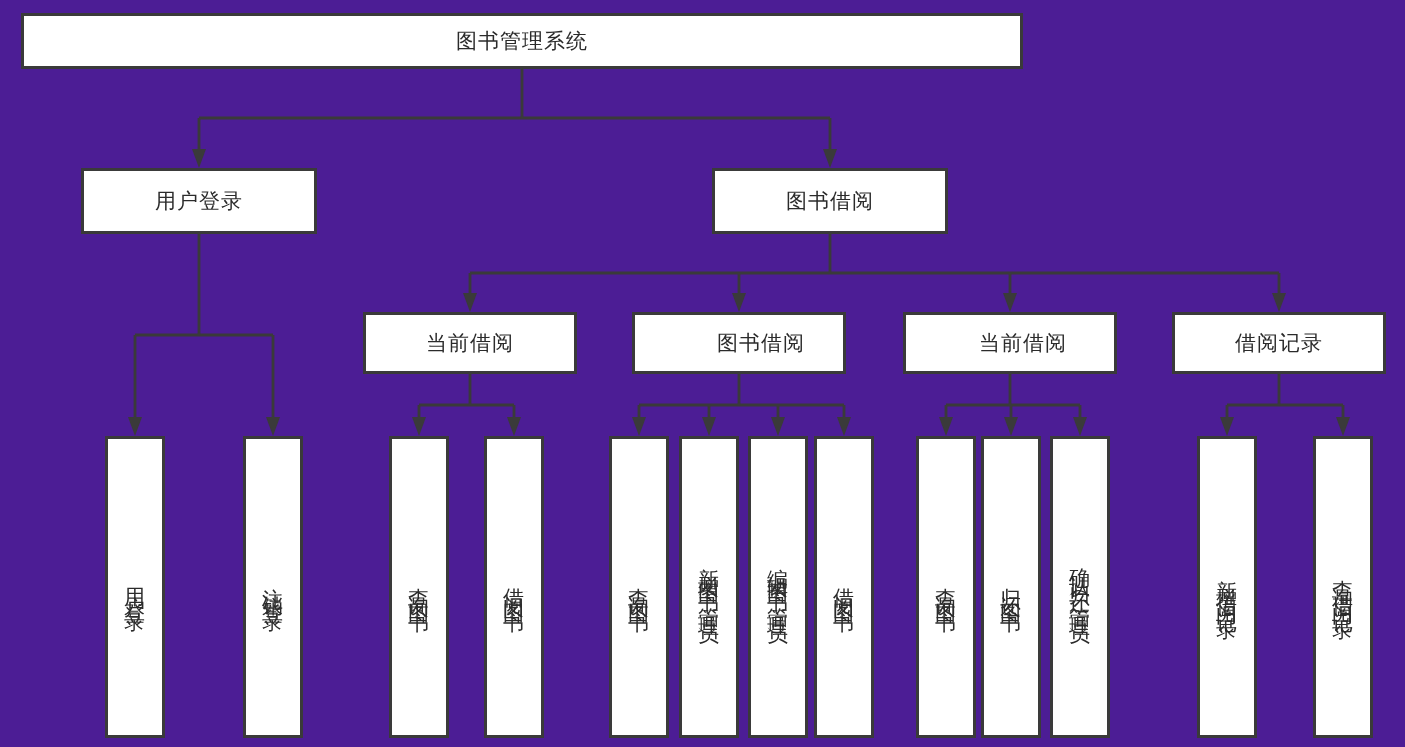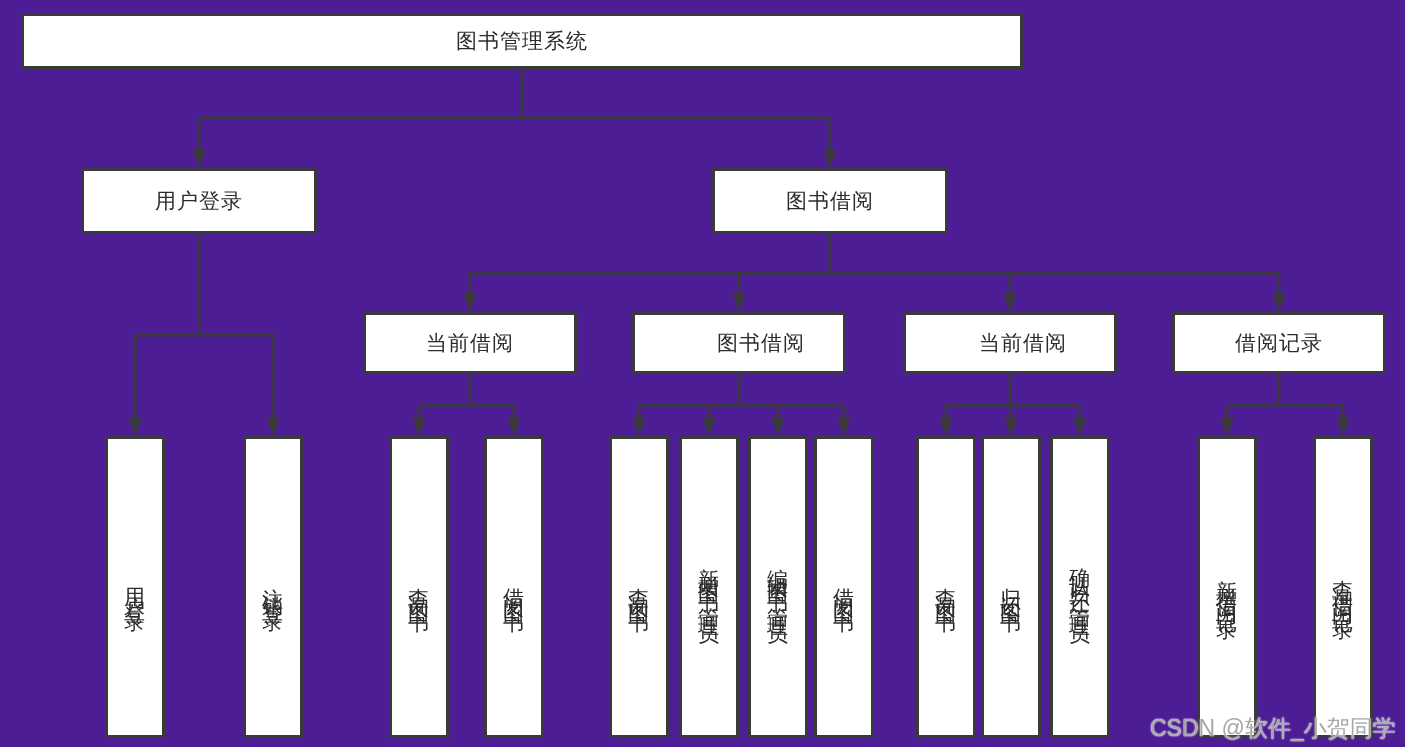--- a/index.html
+++ b/index.html
@@ -115,15 +115,14 @@
   <div class="node v-node" style="left:748px; top:436px; width:60px; height:302px;">编辑图书（管理员）</div>
   <div class="node v-node" style="left:814px; top:436px; width:60px; height:302px;">借阅图书</div>
 
   <div class="node v-node" style="left:916px; top:436px; width:60px; height:302px;">查询图书</div>
   <div class="node v-node" style="left:981px; top:436px; width:60px; height:302px;">归还图书</div>
   <div class="node v-node" style="left:1050px; top:436px; width:60px; height:302px;">确认归还（管理员）</div>
 
   <div class="node v-node" style="left:1197px; top:436px; width:60px; height:302px;">新增借阅记录</div>
   <div class="node v-node" style="left:1313px; top:436px; width:60px; height:302px;">查询借阅记录</div>
 
-  <div class="watermark">CSDN @软件_小贺同学</div>
 
 </div>
 
 </body></html>

